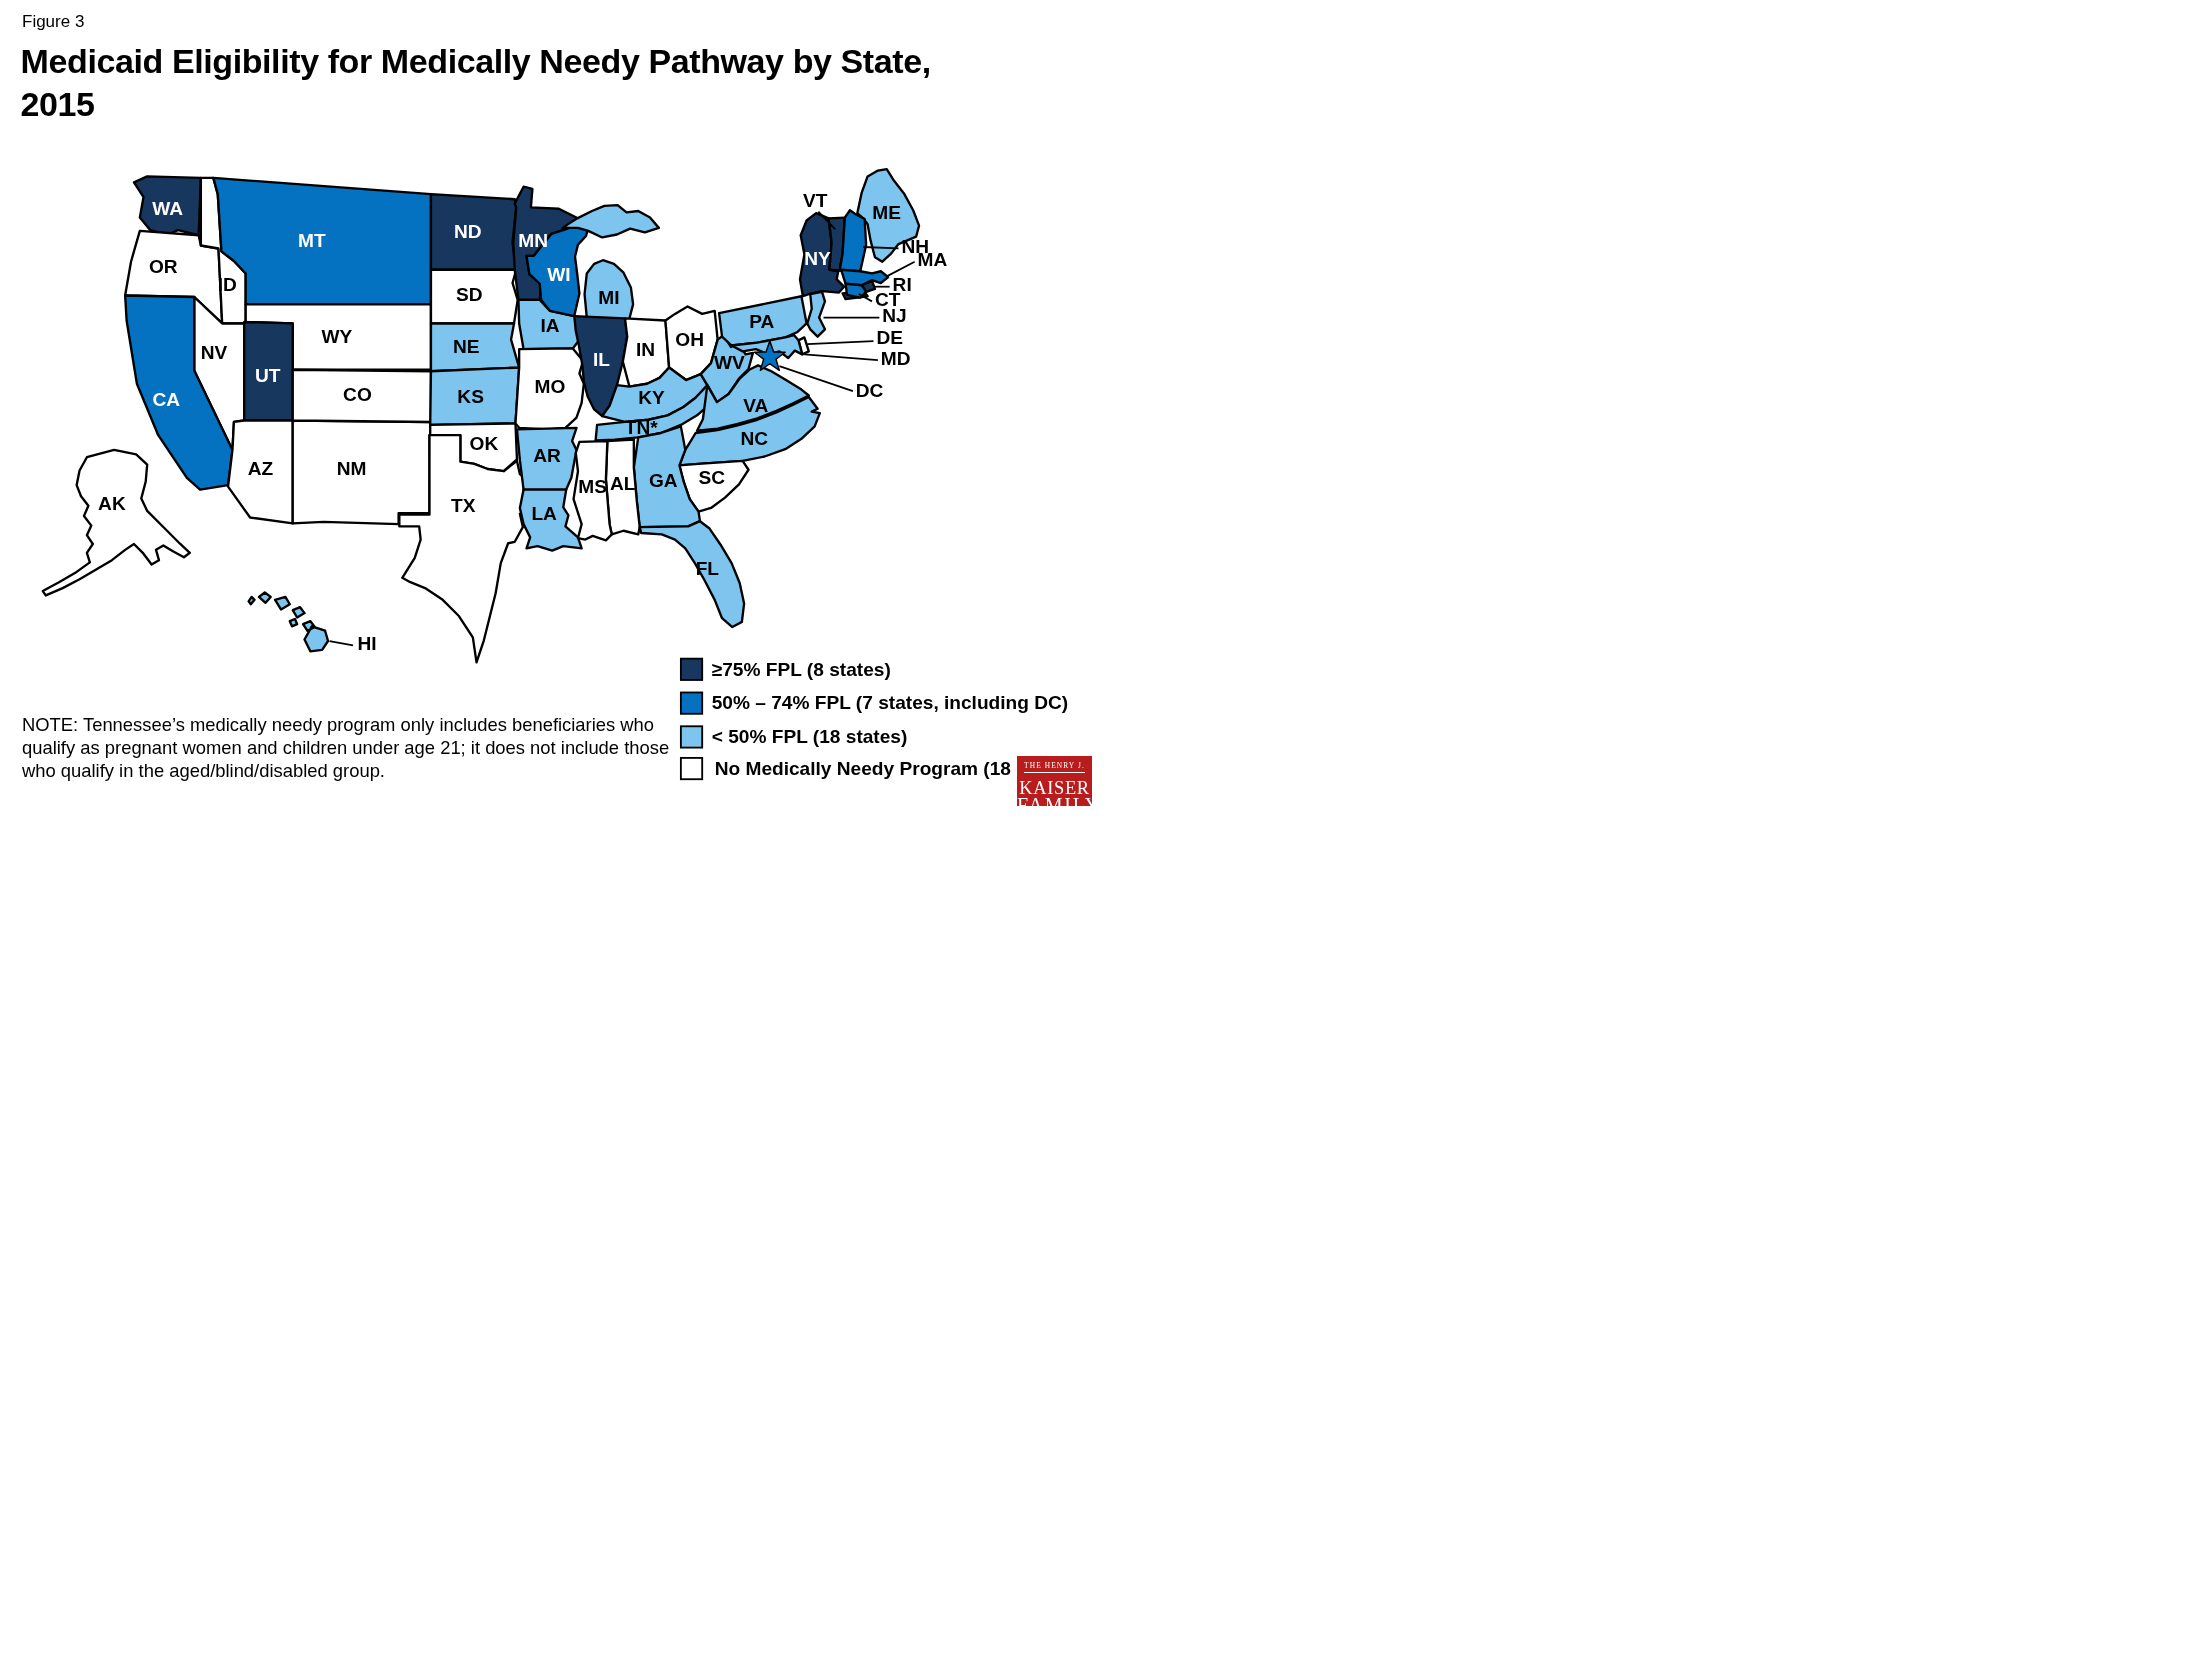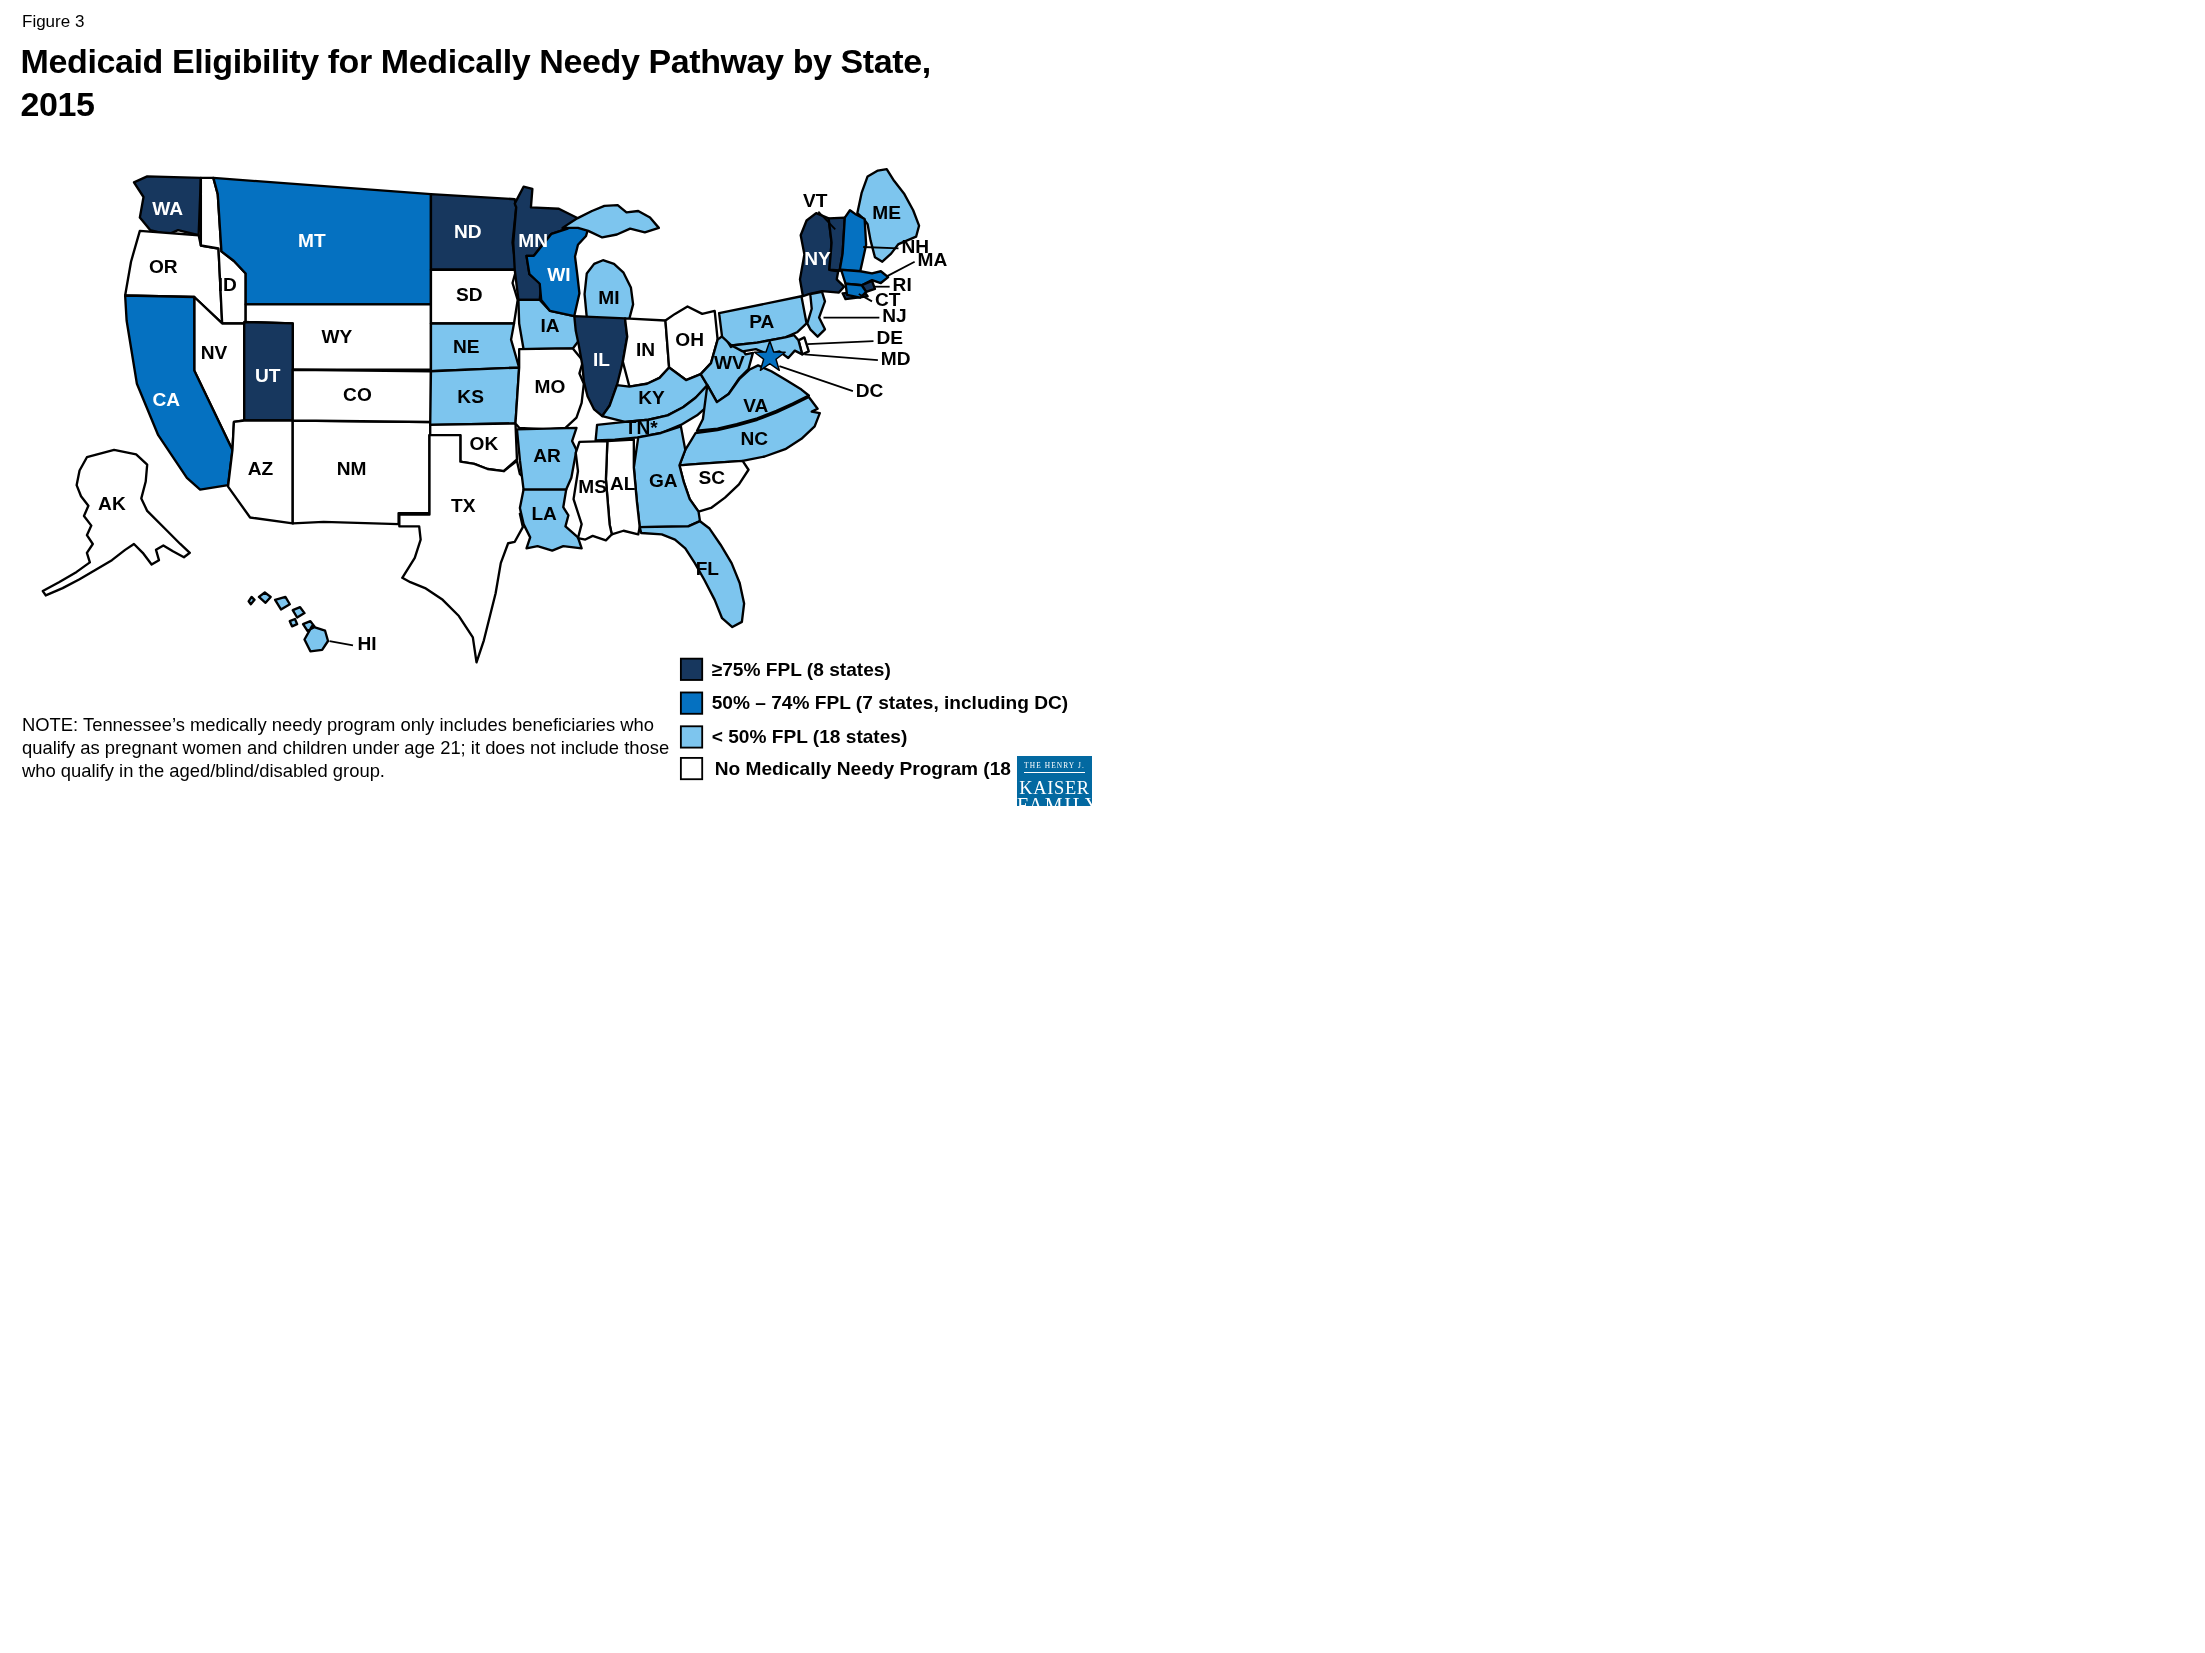--- a/index.html
+++ b/index.html
@@ -4,21 +4,21 @@
 <style>
   html,body{margin:0;padding:0;background:#ffffff;}
   body{width:1103px;height:827px;position:relative;overflow:hidden;
        font-family:"Liberation Sans", sans-serif;color:#000;}
   .figure-label{position:absolute;left:22px;top:11.8px;font-size:17px;font-weight:normal;}
   .title{position:absolute;left:20.6px;top:40px;font-size:34px;font-weight:bold;
          letter-spacing:-0.4px;line-height:43px;width:1073px;}
   #mapsvg{position:absolute;left:0;top:0;}
   .notes{position:absolute;left:22px;top:713px;width:669px;font-size:18.4px;line-height:23px;}
   .legend-text{font-size:26px;font-weight:bold;}
-  .logo{position:absolute;left:1017px;top:756px;width:75px;height:50px;background:#0369a1;
+  .logo{position:absolute;left:1017px;top:756px;width:75px;height:50px;background:#b91c1c;
         color:#fff;text-align:center;font-family:"Liberation Serif", serif;}
   .logo .l1{font-size:7.4px;letter-spacing:1.1px;margin-top:5.1px;}
   .logo .l2{font-size:18.4px;letter-spacing:0.7px;line-height:18.4px;margin-top:6px;}
   .logo .l3{font-size:20px;letter-spacing:1.8px;line-height:16px;text-decoration:underline;}
   .logo .l4{font-size:7.7px;letter-spacing:0.9px;margin-top:2.2px;text-align:center;}
   .logo hr{border:none;border-top:0.7px solid #fff;margin:1.5px 7.4px;}
   svg text{font-family:"Liberation Sans", sans-serif;}
 </style>
 </head>
 <body>

